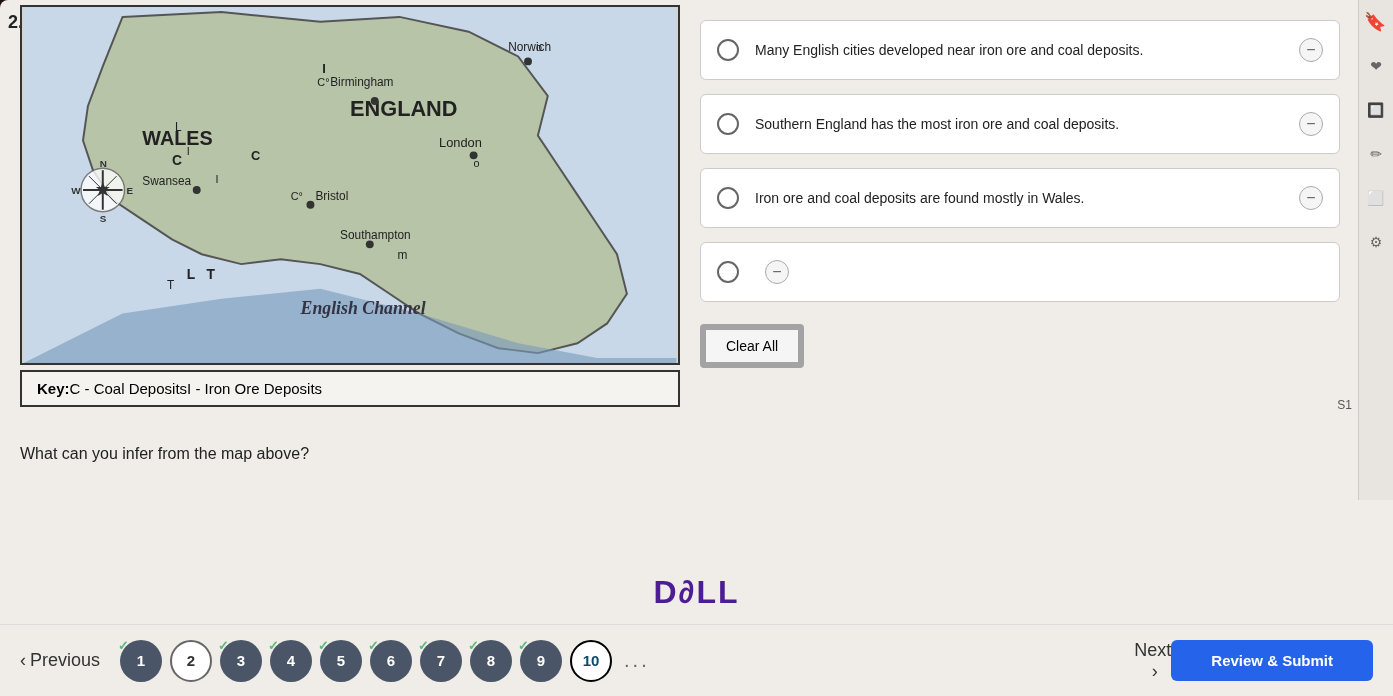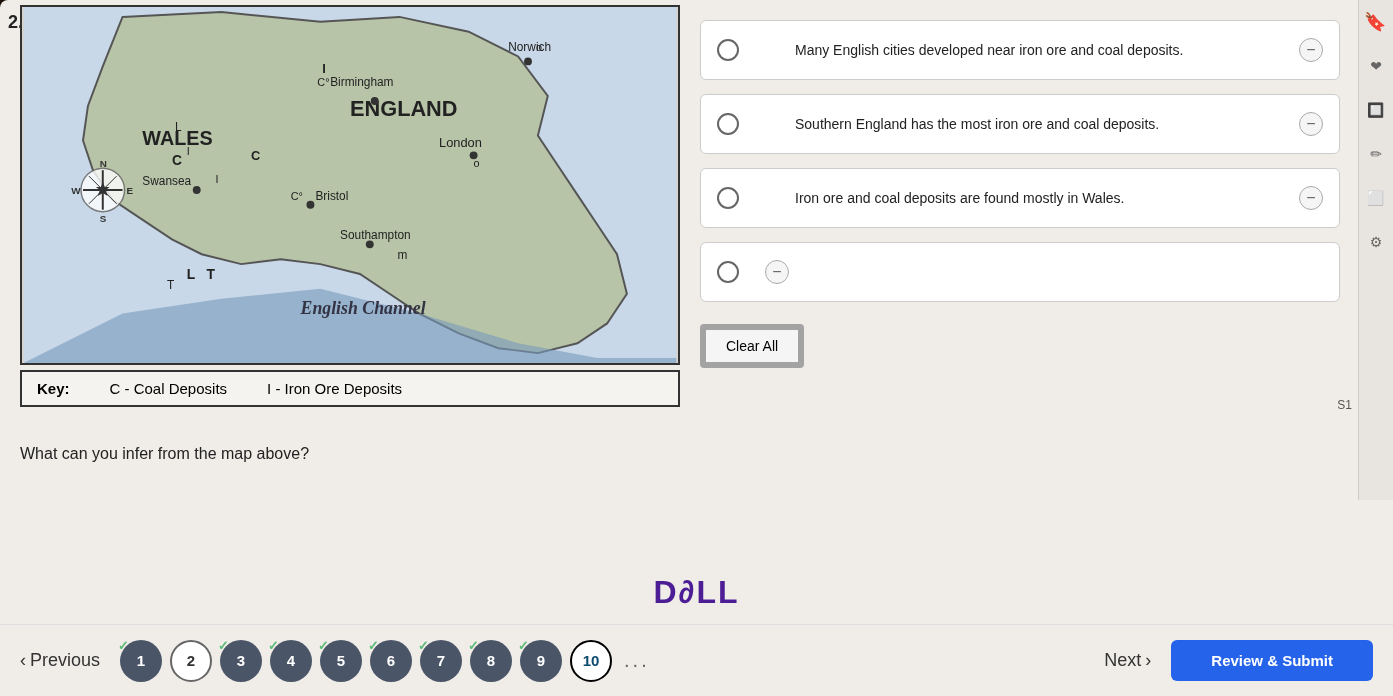--- a/index.html
+++ b/index.html
@@ -49,21 +49,20 @@
       top: 370px; left: 20px;
       width: 660px;
       border: 2px solid #333;
       background: #f5f3ef;
       padding: 8px 15px;
       font-size: 15px;
     }
 
     .map-key .key-row {
       display: flex;
-      gap: 40px;
     }
 
     .question-text {
       position: absolute;
       top: 445px; left: 20px;
       font-size: 16px;
       color: #222;
       font-weight: normal;
     }
 
@@ -94,21 +93,20 @@
       border-radius: 50%;
       margin-right: 16px;
       flex-shrink: 0;
       background: #fff;
     }
 
     .answer-option .answer-text {
       font-size: 14px;
       color: #222;
       flex: 1;
-      margin-left: 40px;
     }
 
     .answer-option .minus-btn {
       width: 24px;
       height: 24px;
       border: 1px solid #aaa;
       border-radius: 50%;
       display: flex;
       align-items: center;
       justify-content: center;
@@ -199,21 +197,21 @@
       letter-spacing: 3px;
       margin: 0 4px;
     }
 
     .next-btn {
       display: flex;
       align-items: center;
       font-size: 18px;
       color: #333;
       cursor: pointer;
-      margin-right: 20px;
+      flex-direction: column;
     }
 
     .review-submit-btn {
       background: #2563eb;
       color: #ffffff;
       border: none;
       padding: 12px 40px;
       border-radius: 6px;
       font-size: 15px;
       font-weight: bold;

